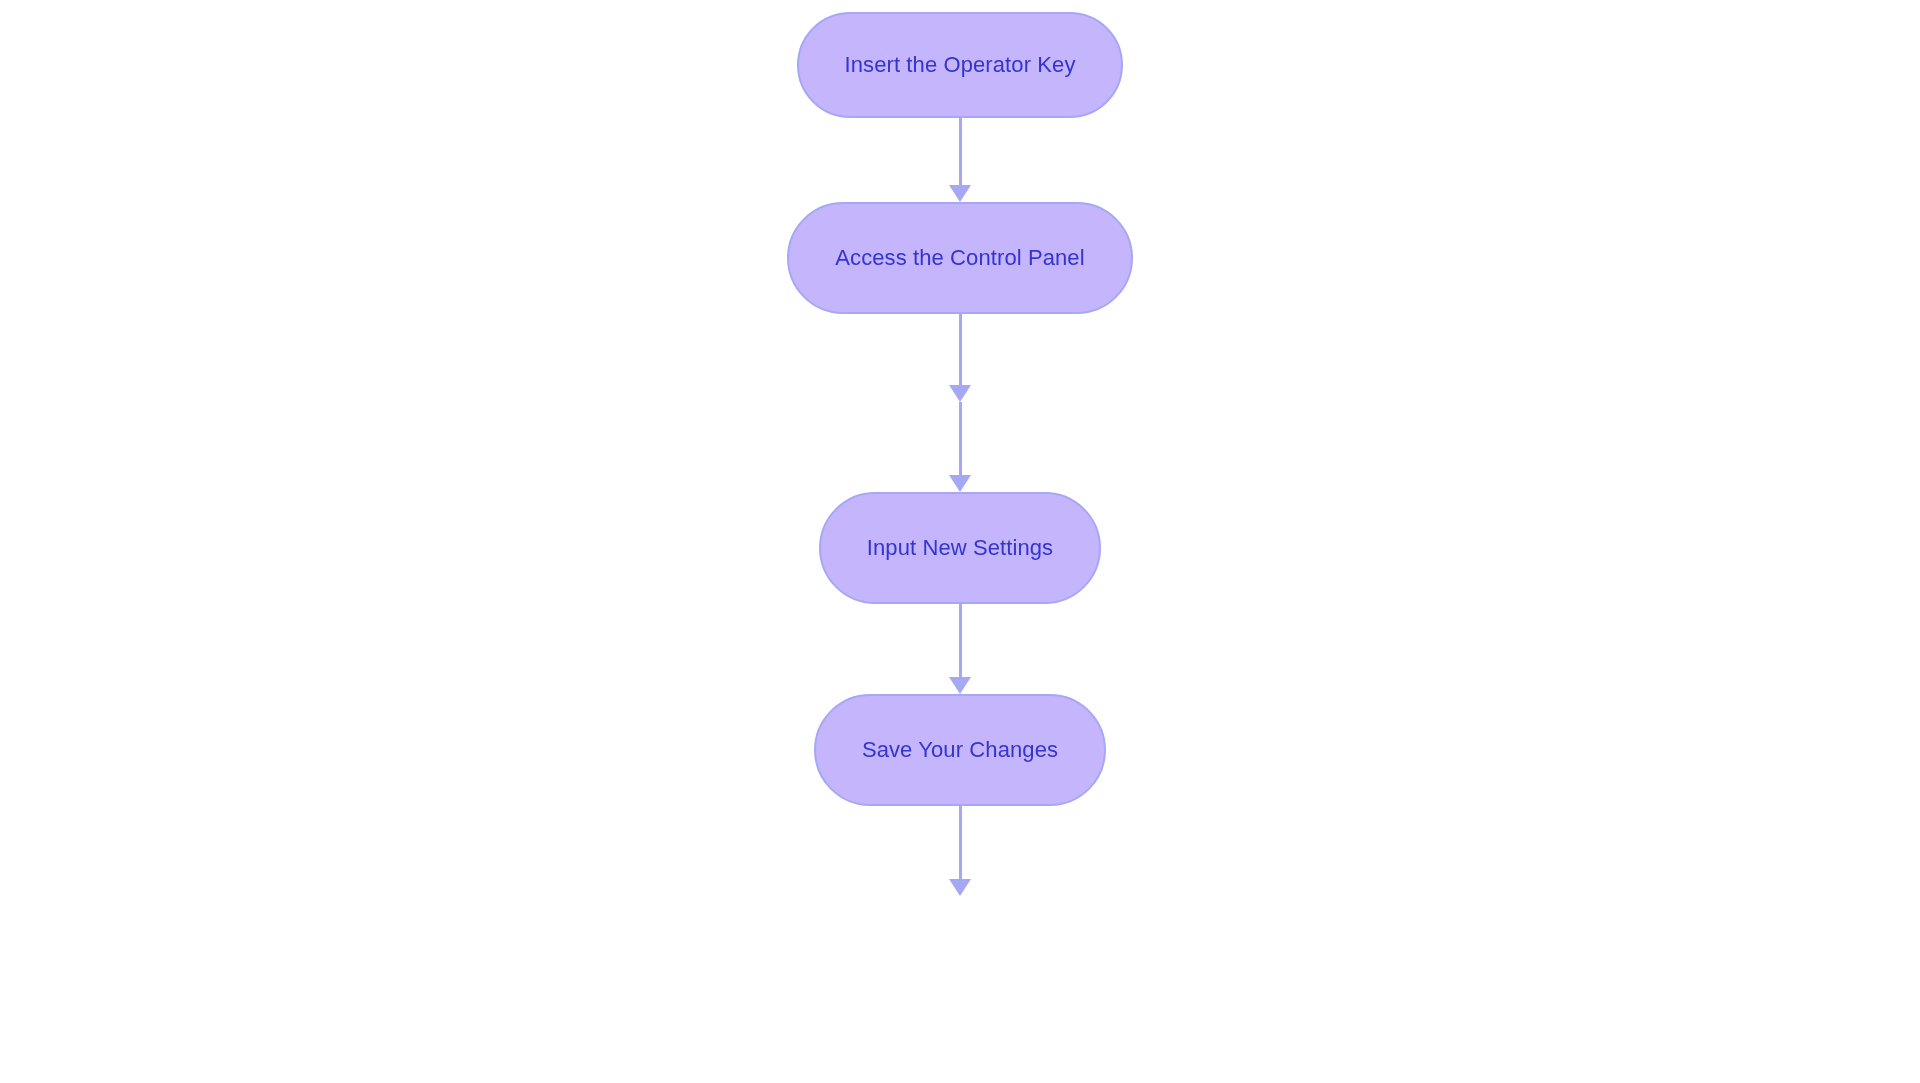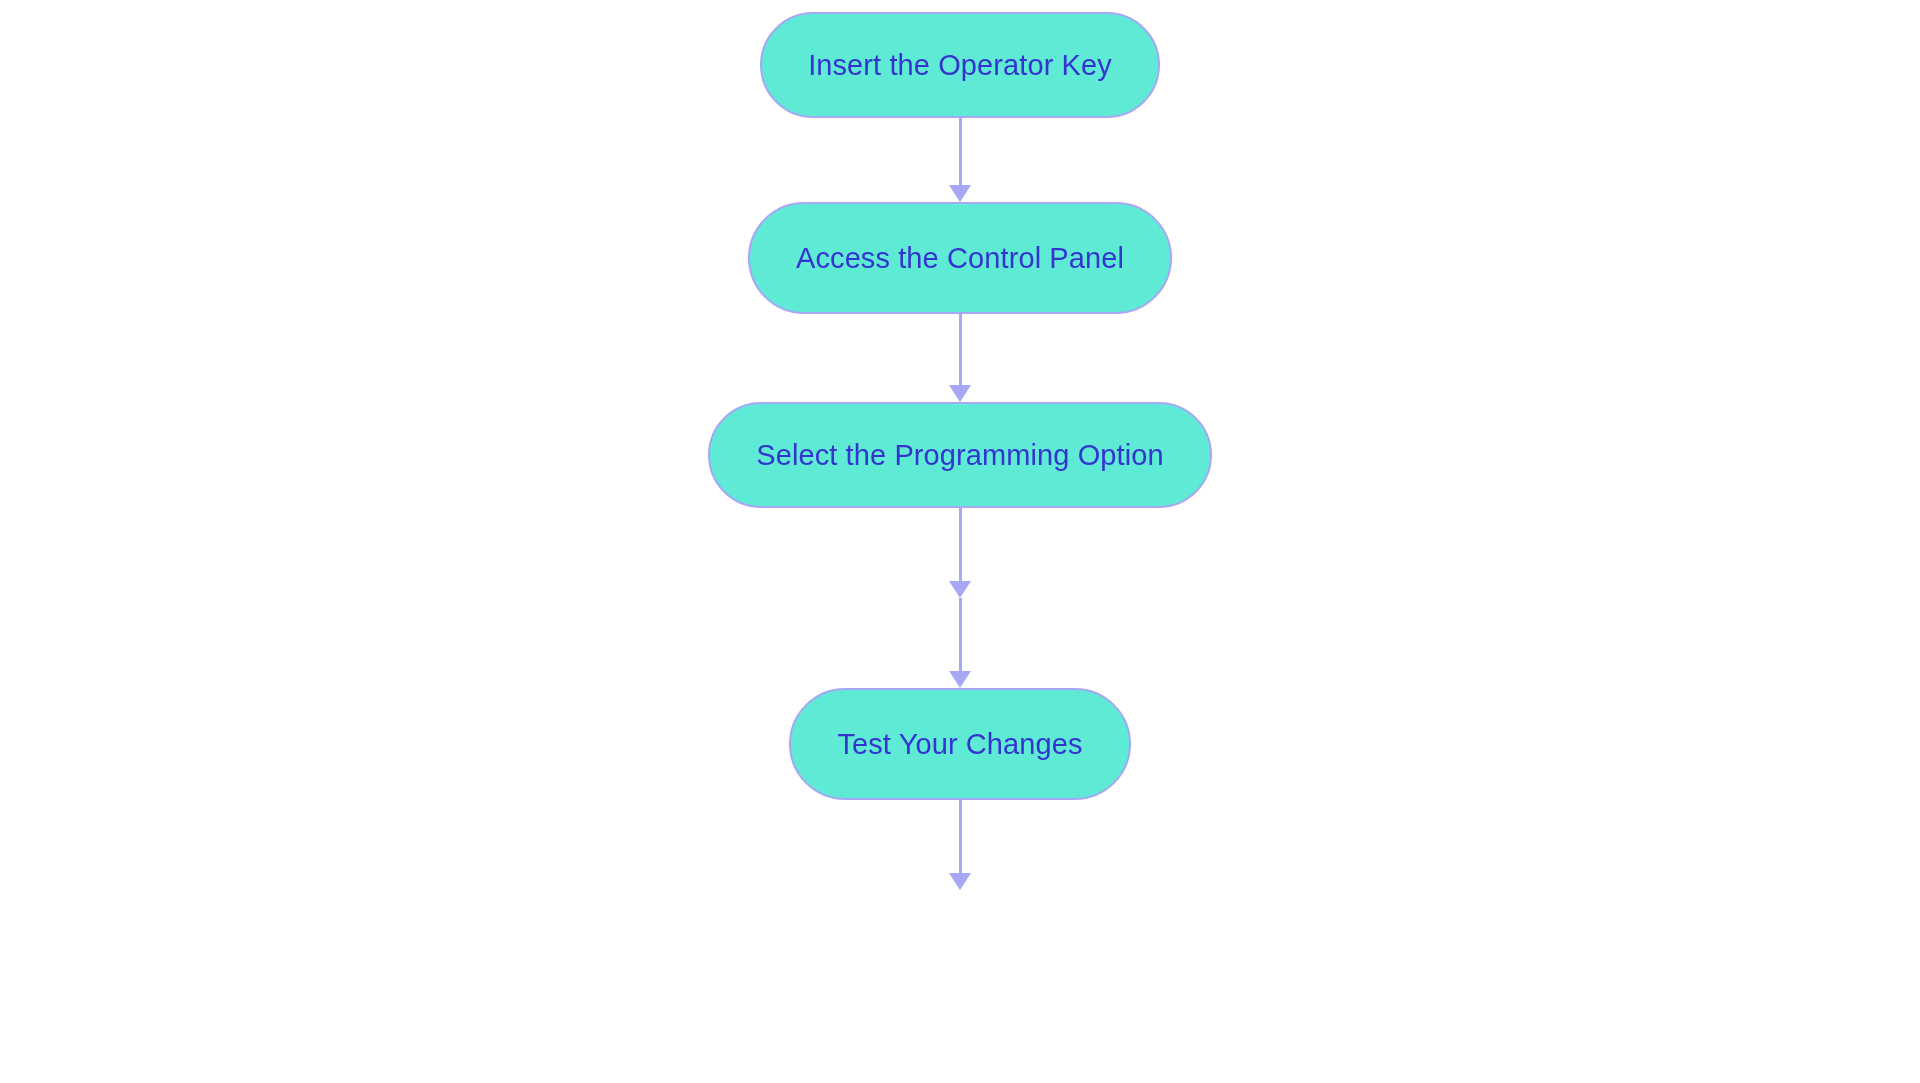--- a/index.html
+++ b/index.html
@@ -33,25 +33,25 @@
     align-items: center;
     justify-content: flex-start;
   }
 
   
   .node {
     box-sizing: border-box;
     display: flex;
     align-items: center;
     justify-content: center;
-    background: #5eead4;
+    background: #c4b5fd;
     border: 2px solid #a6a8f6;
     border-radius: 999px;
     color: #3434cf;
-    font-size: 29px;
+    font-size: 22px;
     font-weight: 400;
     letter-spacing: 0.1px;
     line-height: 1;
     white-space: nowrap;
     padding: 0 46px;
     flex: 0 0 auto;
   }
 
   .node-label {
     display: block;
@@ -115,37 +115,37 @@
 
     <div class="node h-mid">
       <span class="node-label">Access the Control Panel</span>
     </div>
 
     <div class="connector gap-2">
       <div class="connector-line"></div>
       <div class="connector-head"></div>
     </div>
 
-    <div class="node h-tall">
-      <span class="node-label">Select the Programming Option</span>
-    </div>
 
     <div class="connector gap-3">
       <div class="connector-line"></div>
       <div class="connector-head"></div>
     </div>
 
+    <div class="node h-mid">
+      <span class="node-label">Input New Settings</span>
+    </div>
 
     <div class="connector gap-4">
       <div class="connector-line"></div>
       <div class="connector-head"></div>
     </div>
 
     <div class="node h-mid">
-      <span class="node-label">Test Your Changes</span>
+      <span class="node-label">Save Your Changes</span>
     </div>
 
     <div class="connector gap-5">
       <div class="connector-line"></div>
       <div class="connector-head"></div>
     </div>
 
 
   </div>
 </div>

